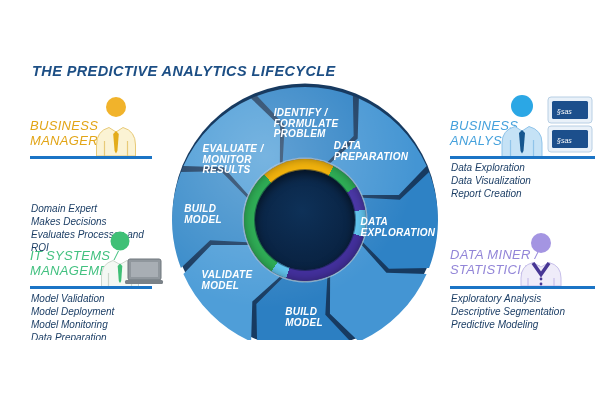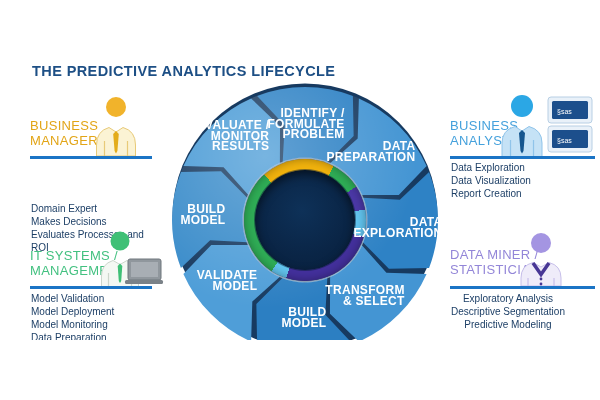--- a/index.html
+++ b/index.html
@@ -1,18 +1,18 @@
 <!DOCTYPE html>
 <html><head>
 <meta charset="utf-8">
 <style>
   * { margin:0; padding:0; box-sizing:border-box; }
   html,body { background:#fff; }
   body { font-family:"Liberation Sans", sans-serif; }
-  .stage { position:relative; width:600px; height:340px; background:#ffffff; overflow:hidden; }
+  .stage { position:relative; width:600px; height:340px; background:#ffffff; overflow:hidden;font-style:italic; }
 
   .page-title { position:absolute; left:32px; top:63px; font-size:14.5px; font-weight:bold;
                 letter-spacing:.4px; white-space:nowrap; }
 
   
   .role { position:absolute; }
   .role-title { font-size:13px; line-height:14.5px; font-weight:400; letter-spacing:.3px;
                 color:var(--accent); white-space:pre-line; }
   .role-divider { position:absolute; left:0; right:0; height:2.5px; background:var(--divider); }
   .role-items { position:absolute; left:1px; font-size:10px; line-height:13px; color:#1d3f66;
@@ -29,35 +29,35 @@
   .role-analyst .role-items  { top:42px; }
   .role-analyst .role-icon   { left:44px; top:-26px; }
 
   .role-it { left:30px; top:249px; width:122px; }
   .role-it .role-divider { top:37px; }
   .role-it .role-items  { top:43px; }
   .role-it .role-icon   { left:64px; top:-18px; }
 
   .role-miner { left:450px; top:248px; width:145px; }
   .role-miner .role-divider { top:38px; }
-  .role-miner .role-items  { top:44px;text-align:center; }
+  .role-miner .role-items  { top:44px; }
   .role-miner .role-icon   { left:63px; top:-16px; }
 
   
   .wheel-svg { position:absolute; left:168px; top:83px; }
   .wheel-highlight { position:absolute; left:172px; top:87px; width:266px; height:266px;
                      border-radius:50%; pointer-events:none;
                      background:radial-gradient(circle at 35% 26%, rgba(255,255,255,.25), rgba(255,255,255,0) 58%); }
   .ring { position:absolute; left:244px; top:159px; width:122px; height:122px; border-radius:50%;
           box-shadow:0 0 0 1.5px rgba(222,236,248,.55), inset 0 0 10px rgba(0,0,0,.35); }
   .core { position:absolute; left:255px; top:170px; width:100px; height:100px; border-radius:50%;
           background:radial-gradient(circle at 47% 40%, #0e3158 0%, #0a2546 58%, #081f3b 100%);
           box-shadow:inset 0 4px 10px rgba(0,0,0,.55), 0 0 0 1px rgba(8,28,52,.5); }
-  .seg-label { position:absolute; transform:translate(-50%,-50%); color:#fff; font-size:12px;
-               font-weight:600; line-height:10.5px; letter-spacing:.3px; text-align:right;
+  .seg-label { position:absolute; transform:translate(-50%,-50%); color:#fff; font-size:10px;
+               font-weight:600; line-height:10.5px; letter-spacing:.3px; text-align:left;
                white-space:pre-line; }
 </style>
 </head>
 <body>
 
 <div class="stage" style="--divider: #1b74c5;">
 
   <h1 class="page-title" style="color: rgb(29, 79, 133);">THE PREDICTIVE ANALYTICS LIFECYCLE</h1>
 
   <svg id="wheel-svg" class="wheel-svg" width="274" height="274" viewBox="0 0 274 274">
@@ -161,24 +161,22 @@
 Predictive Modeling</div>
   </section>
 
 <div class="seg-label" style="left: 306px; top: 124px;">IDENTIFY /
 FORMULATE
 PROBLEM</div>
     <div class="seg-label" style="left: 371px; top: 151px;">DATA
 PREPARATION</div>
     <div class="seg-label" style="left: 398px; top: 227px;">DATA
 EXPLORATION</div>
-    <div class="seg-label" style="left: 365px; top: 295px;">TRANSFORM
-&amp; SELECT</div>
     <div class="seg-label" style="left: 304px; top: 317px;">BUILD
 MODEL</div>
     <div class="seg-label" style="left: 227px; top: 280px;">VALIDATE
 MODEL</div>
     <div class="seg-label" style="left: 203px; top: 214px;">BUILD
 MODEL</div>
-    <div class="seg-label" style="left: 233px; top: 136px;">EVALUATE /
+    <div class="seg-label" style="left: 233px; top: 160px;">EVALUATE /
 MONITOR
 RESULTS</div>
   </div>
 
 </body></html>

